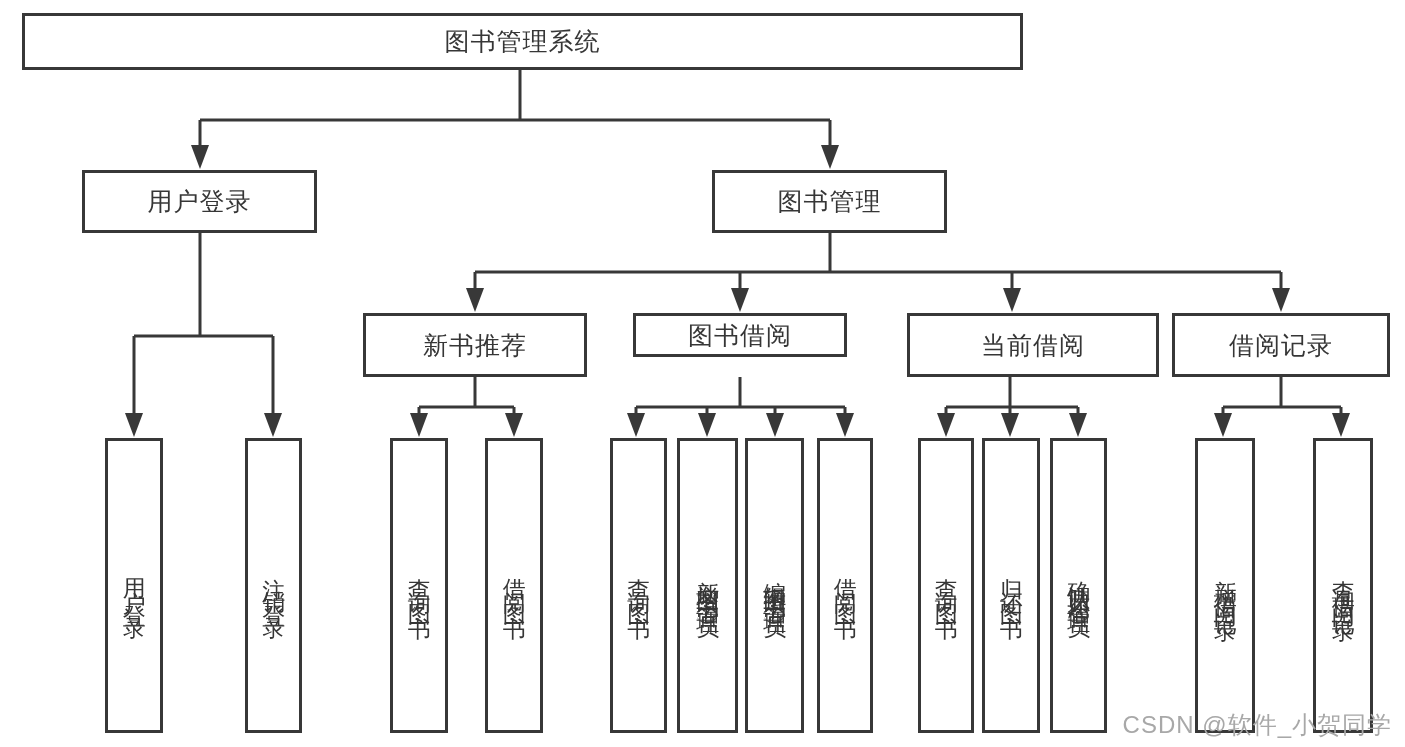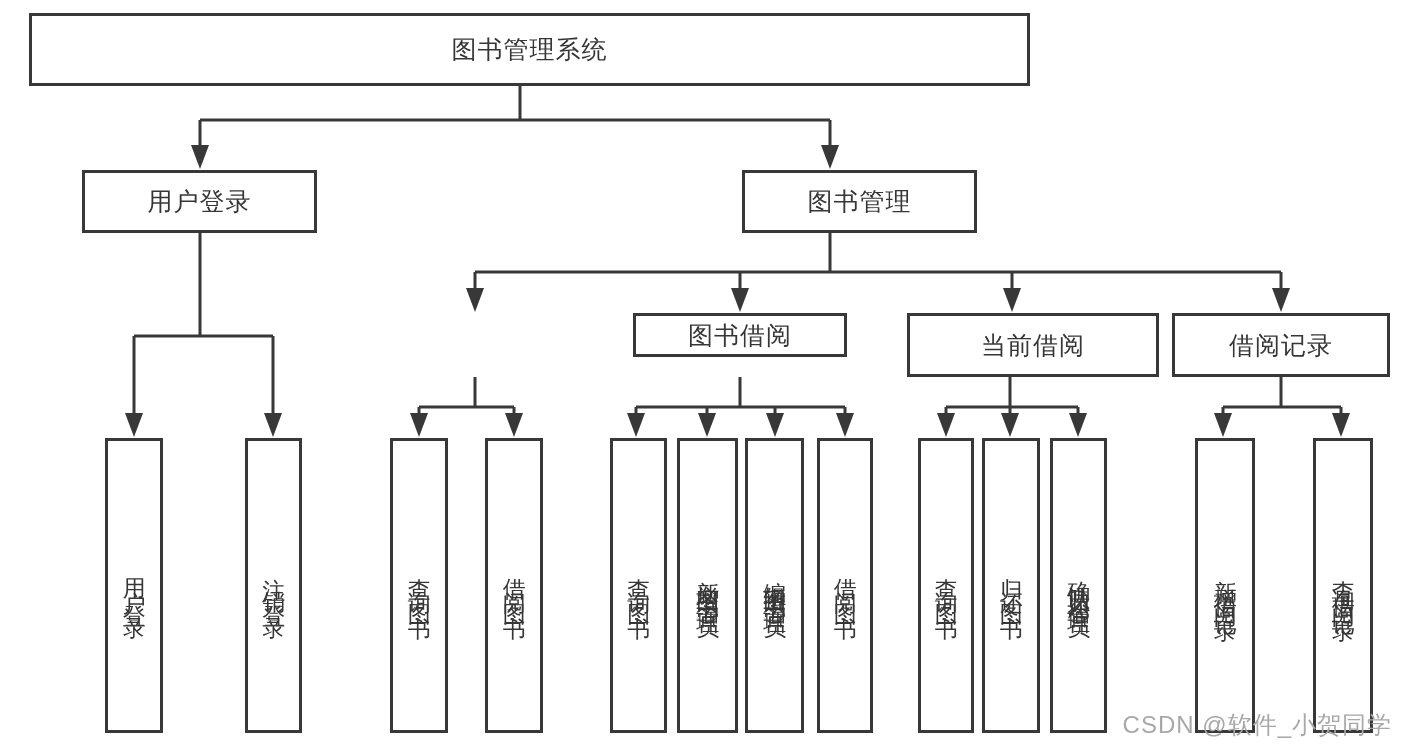--- a/index.html
+++ b/index.html
@@ -89,31 +89,34 @@
       <polygon points="766,413 784,413 775,437"></polygon>
       <polygon points="836,413 854,413 845,437"></polygon>
       <polygon points="937,413 955,413 946,437"></polygon>
       <polygon points="1001,413 1019,413 1010,437"></polygon>
       <polygon points="1069,413 1087,413 1078,437"></polygon>
       <polygon points="1214,413 1232,413 1223,437"></polygon>
       <polygon points="1332,413 1350,413 1341,437"></polygon>
     </g>
   </svg>
 
-  <div class="node" style="left:22px; top:13px; width:1001px; height:73px;margin-left:7px;">
+  <div class="node" style="left:22px; top:13px; width:1001px; height:57px;">
     <span class="hlabel">图书管理系统</span>
   </div>
 
   <div class="node" style="left:82px; top:170px; width:235px; height:63px;">
     <span class="hlabel">用户登录</span>
   </div>
-  <div class="node" style="left:712px; top:170px; width:235px; height:63px;margin-left:30px;">
+  <div class="node" style="left:712px; top:170px; width:235px; height:63px;">
     <span class="hlabel">图书管理</span>
   </div>
 
+  <div class="node" style="left:363px; top:313px; width:224px; height:64px;">
+    <span class="hlabel">新书推荐</span>
+  </div>
   <div class="node" style="left:633px; top:313px; width:214px; height:44px;">
     <span class="hlabel">图书借阅</span>
   </div>
   <div class="node" style="left:907px; top:313px; width:252px; height:64px;">
     <span class="hlabel">当前借阅</span>
   </div>
   <div class="node" style="left:1172px; top:313px; width:218px; height:64px;">
     <span class="hlabel">借阅记录</span>
   </div>
 

